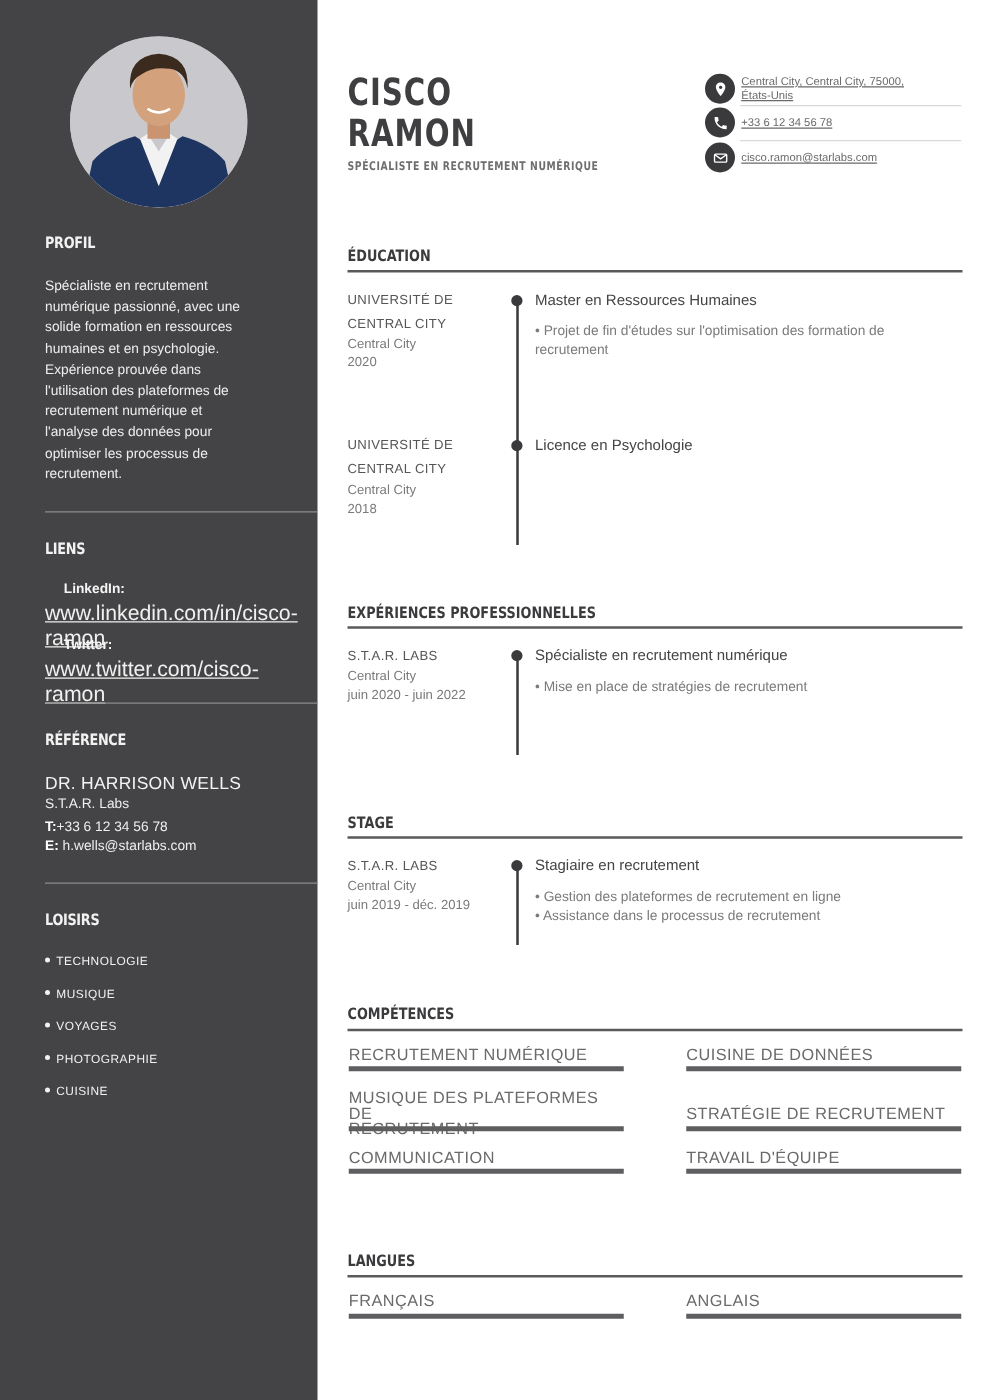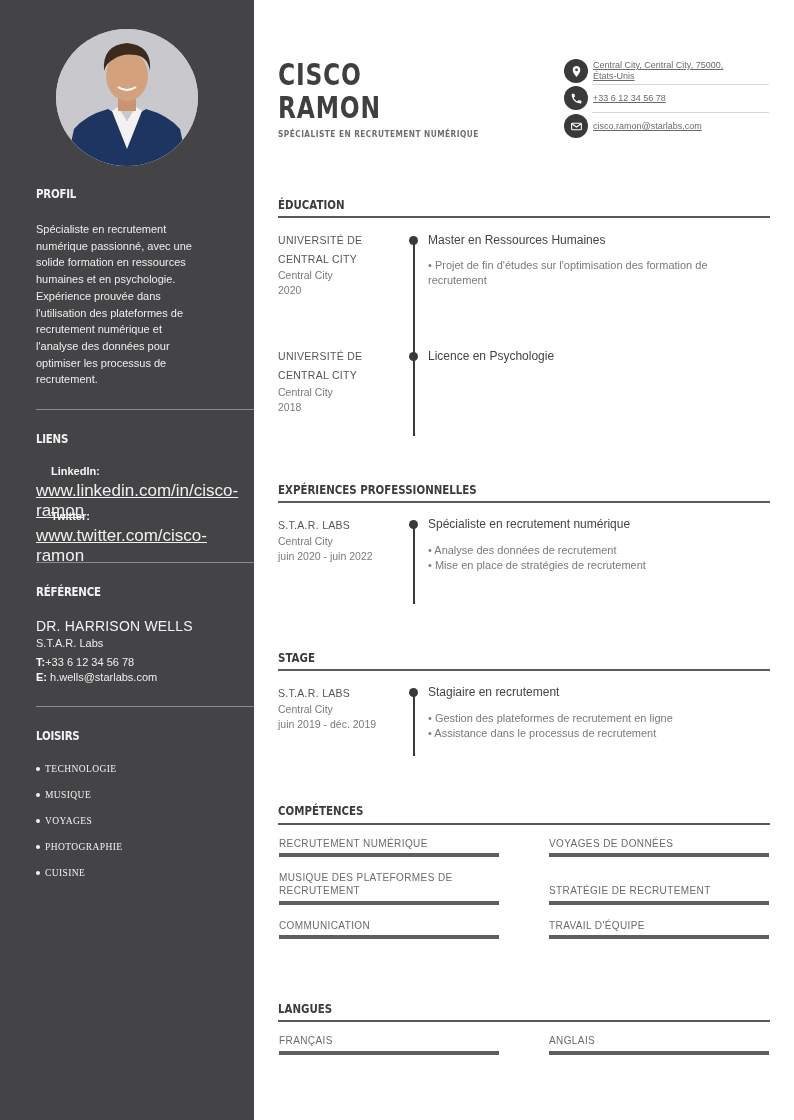--- a/index.html
+++ b/index.html
@@ -14,21 +14,21 @@
   .side-text { position: absolute; left: 36px; width: 178px; font-size: 11px; line-height: 16.7px; color: #eeeeee; }
   .side-divider { position: absolute; left: 36px; width: 218px; height: 1px; background: #8a8a8c; }
 
   .link-label { position: absolute; left: 19px; font-size: 11px; font-weight: bold; color: #f5f5f5; margin-left: 32px; }
   .link-url { position: absolute; left: 36px; font-size: 17px; color: #f0f0f0; text-decoration: underline; }
 
   .ref-name { position: absolute; left: 36px; top: 618px; font-size: 14px; color: #f3f3f3; letter-spacing: 0.2px; }
   .ref-line { position: absolute; left: 36px; font-size: 11px; color: #eeeeee; }
   .ref-line b { font-weight: bold; color: #ffffff; }
 
-  .hobby { position: absolute; left: 36px; font-size: 9.5px; color: #f2f2f2; letter-spacing: 0.4px; font-family: Liberation Serif, serif; }
+  .hobby { position: absolute; left: 36px; font-size: 9.5px; color: #f2f2f2; letter-spacing: 0.4px; }
   .hobby .dot { display: inline-block; width: 4px; height: 4px; border-radius: 50%; background: #f2f2f2; margin-right: 5px; vertical-align: middle; position: relative; top: -1px; }
 
   .name { position: absolute; left: 278px; font-family: "DejaVu Sans", sans-serif; font-weight: bold; font-size: 30px; color: #3f3f41; letter-spacing: 1px; transform: scaleX(0.78); transform-origin: left center; line-height: 34px; }
   .job { position: absolute; left: 278px; top: 128px; font-family: "DejaVu Sans", sans-serif; font-weight: bold; font-size: 9.5px; color: #6e6e6e; letter-spacing: 0.6px; transform: scaleX(0.78); transform-origin: left center; white-space: nowrap; }
 
   .contact-icon { position: absolute; left: 564px; width: 24px; height: 24px; border-radius: 50%; background: #3a3a3c; display: flex; align-items: center; justify-content: center; }
   .contact-icon svg { width: 13px; height: 13px; }
   .contact-text { position: absolute; left: 593px; font-size: 9px; color: #6a6a6a; line-height: 11px; width: 176px; text-decoration: underline; }
   .contact-divider { position: absolute; left: 592px; width: 177px; height: 1px; background: #d8d8d8; }
 
@@ -37,21 +37,21 @@
 
   .org { position: absolute; left: 278px; font-size: 10.5px; color: #555; line-height: 19px; letter-spacing: 0.3px; width: 120px; }
   .loc { position: absolute; left: 278px; font-size: 10.5px; color: #7a7a7a; line-height: 15px; }
 
   .tl-line { position: absolute; left: 413px; width: 1.5px; background: #3a3a3c; }
   .tl-dot { position: absolute; left: 409px; width: 9px; height: 9px; border-radius: 50%; background: #3a3a3c; }
 
   .role { position: absolute; left: 428px; font-size: 12px; color: #444; }
   .bullets { position: absolute; left: 428px; width: 330px; font-size: 11px; color: #7a7a7a; line-height: 15.3px; }
 
-  .skill-label { position: absolute; font-size: 10px; color: #6a6a6a; letter-spacing: 0.4px; line-height: 12.5px; width: 220px; }
+  .skill-label { position: absolute; font-size: 13px; color: #6a6a6a; letter-spacing: 0.4px; line-height: 12.5px; width: 220px; }
   .skill-bar { position: absolute; height: 4px; background: #5e5e60; width: 220px; }
 </style>
 </head>
 <body>
 
 <aside class="sidebar">
   <div class="photo">
     <svg viewBox="0 0 142 137">
       <rect width="142" height="137" fill="#c9c9cd"></rect>
       <path d="M10 137 L18 100 Q30 86 52 80 L71 92 L90 80 Q112 86 124 100 L132 137 Z" fill="#1f3561"></path>
@@ -165,21 +165,20 @@
 
 <div class="sec-h" style="top:482px">EXPÉRIENCES PROFESSIONNELLES</div>
 <div class="sec-line" style="top:501px"></div>
 <div class="org" style="top:516px">S.T.A.R. LABS</div>
 <div class="loc" style="top:534px">Central City</div>
 <div class="loc" style="top:549px">juin 2020 - juin 2022</div>
 <div class="tl-line" style="top:524px;height:80px"></div>
 <div class="tl-dot" style="top:520px"></div>
 <div class="role" style="top:517px">Spécialiste en recrutement numérique</div>
 <div class="bullets" style="top:543px">
-  <div>• Analyse des données de recrutement</div>
   <div>• Mise en place de stratégies de recrutement</div>
 </div>
 
 <div class="sec-h" style="top:650px">STAGE</div>
 <div class="sec-line" style="top:669px"></div>
 <div class="org" style="top:684px">S.T.A.R. LABS</div>
 <div class="loc" style="top:702px">Central City</div>
 <div class="loc" style="top:717px">juin 2019 - déc. 2019</div>
 <div class="tl-line" style="top:692px;height:64px"></div>
 <div class="tl-dot" style="top:688px"></div>
@@ -187,21 +186,21 @@
 <div class="bullets" style="top:711px">
   <div>• Gestion des plateformes de recrutement en ligne</div>
   <div>• Assistance dans le processus de recrutement</div>
 </div>
 
 <div class="sec-h" style="top:803px">COMPÉTENCES</div>
 <div class="sec-line" style="top:823px"></div>
 
 <div class="skill-label" style="left:279px;top:838px">RECRUTEMENT NUMÉRIQUE</div>
 <div class="skill-bar" style="left:279px;top:853px"></div>
-<div class="skill-label" style="left:549px;top:838px">VOYAGES DE DONNÉES</div>
+<div class="skill-label" style="left:549px;top:838px">CUISINE DE DONNÉES</div>
 <div class="skill-bar" style="left:549px;top:853px"></div>
 
 <div class="skill-label" style="left:279px;top:872px">
   <div>MUSIQUE DES PLATEFORMES DE</div>
   <div>RECRUTEMENT</div>
 </div>
 <div class="skill-bar" style="left:279px;top:901px"></div>
 <div class="skill-label" style="left:549px;top:885px">STRATÉGIE DE RECRUTEMENT</div>
 <div class="skill-bar" style="left:549px;top:901px"></div>
 

